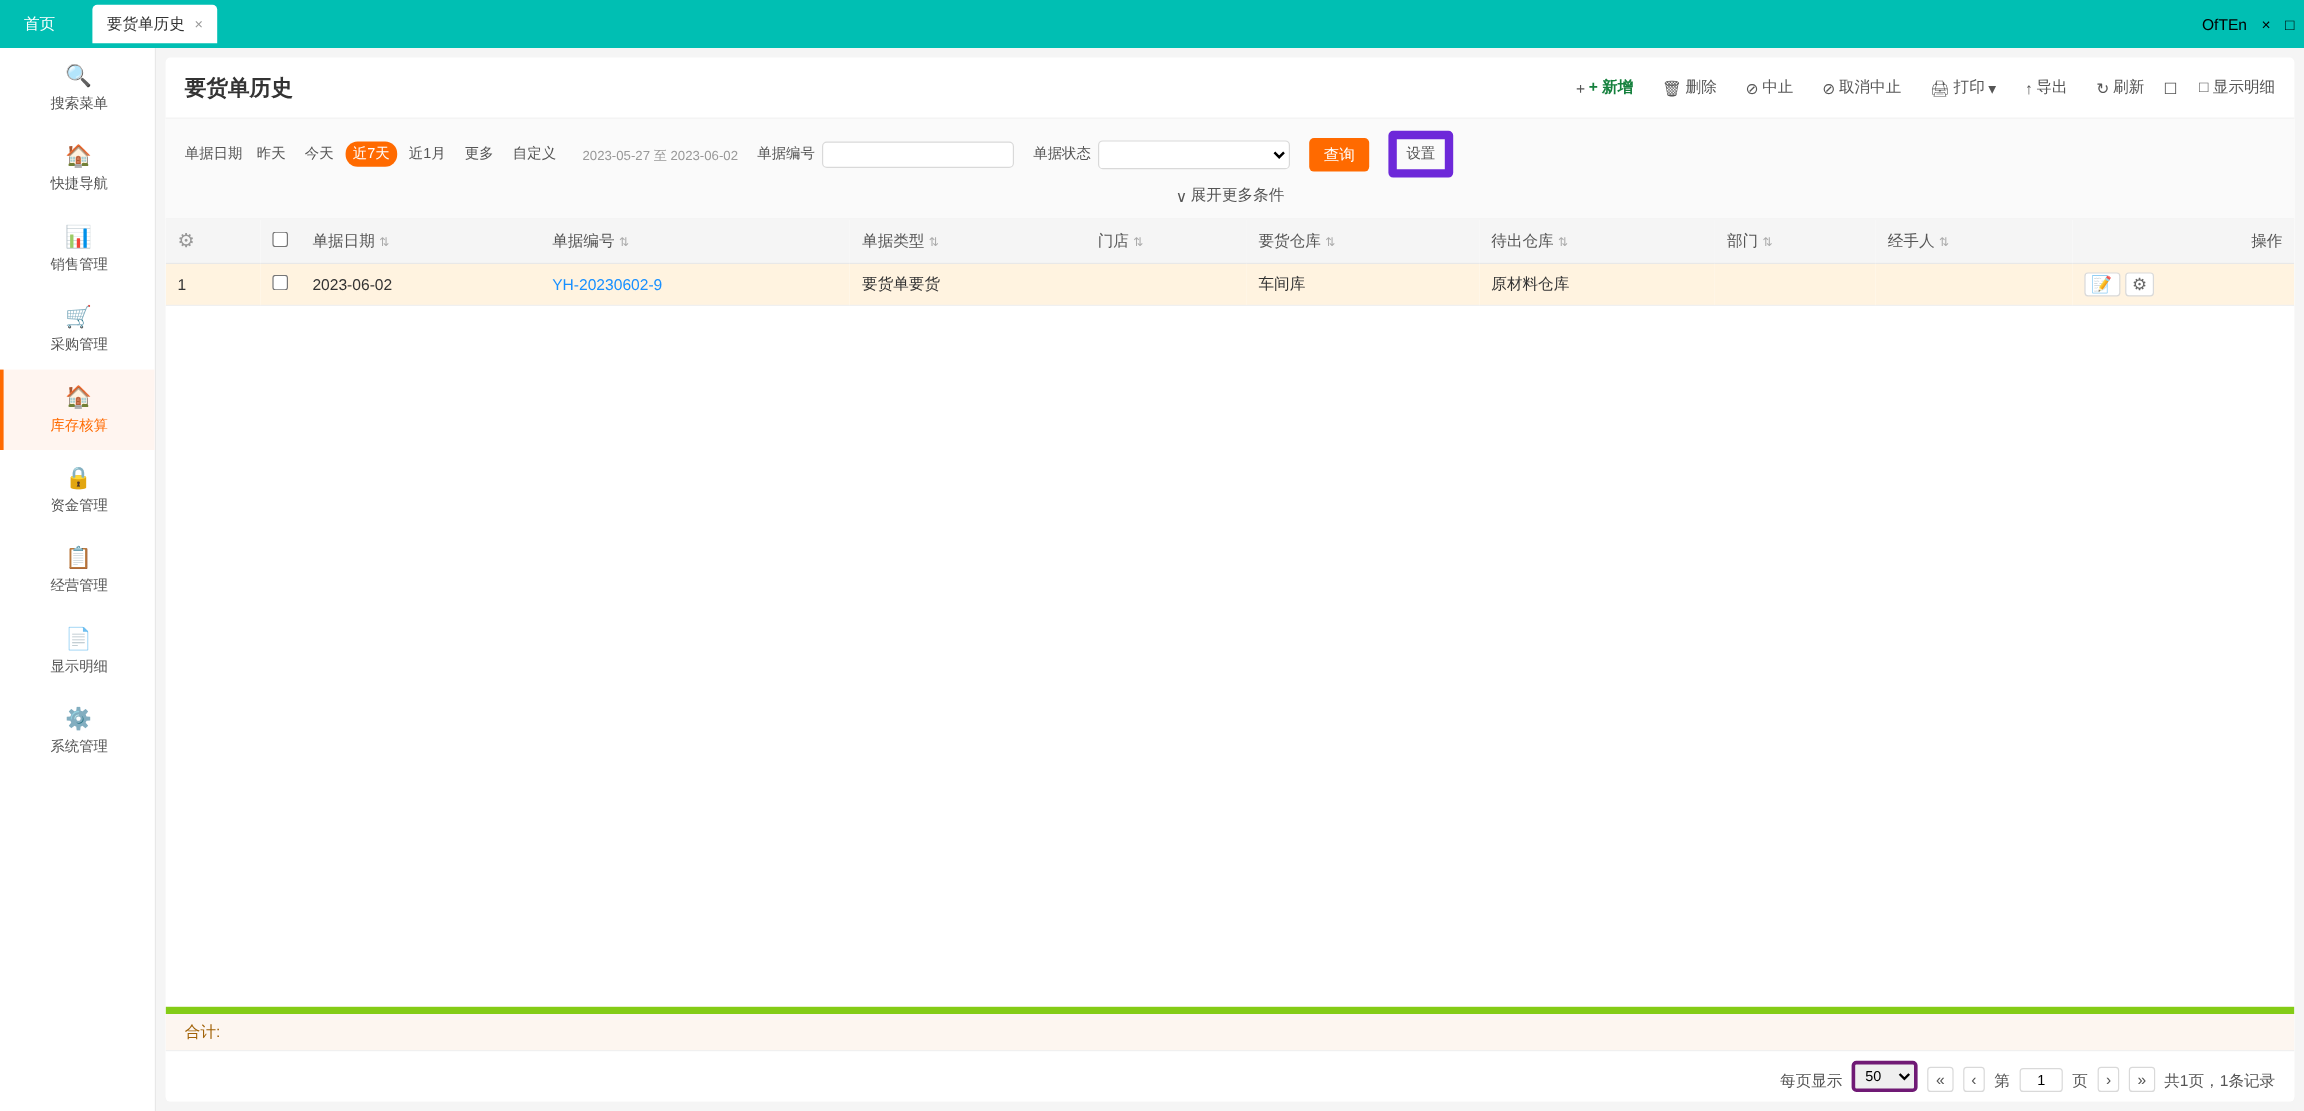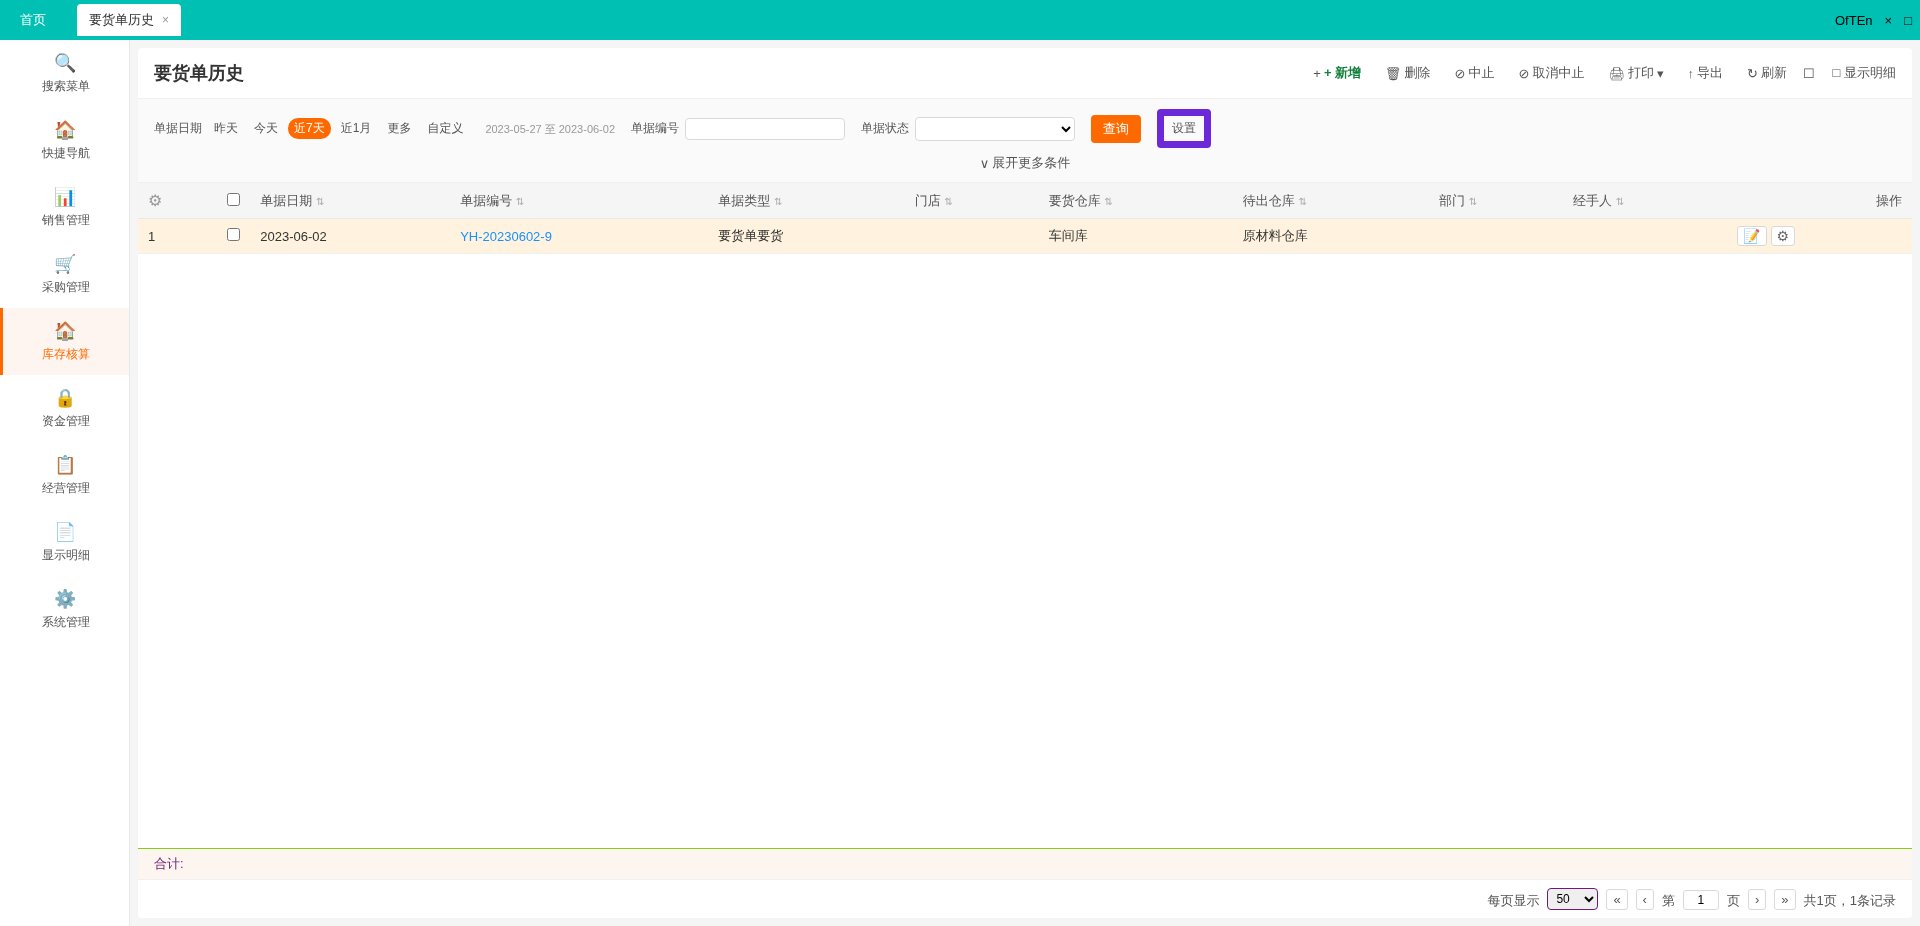--- a/index.html
+++ b/index.html
@@ -260,41 +260,41 @@
     td.link { color: #1890ff; cursor: pointer; }
     .row-actions { display: flex; gap: 4px; }
     .row-action-btn { cursor: pointer; color: #666; font-size: 14px; border: 1px solid #d9d9d9; border-radius: 3px; padding: 1px 5px; background: #fff; }
     .settings-icon-cell { color: #999; cursor: pointer; font-size: 16px; }
     .checkbox-col { width: 30px; text-align: center; }
 
     
     .table-footer {
       padding: 6px 16px;
       background: #fdf6f0;
-      border-top: 1px solid #84cc16;
-      color: #701a75;
+      border-top: 6px solid #84cc16;
+      color: #a16207;
       font-size: 13px;
       flex-shrink: 0;
     }
 
     
     .pagination {
       display: flex;
       align-items: flex-end;
       justify-content: flex-end;
       padding: 8px 16px;
       gap: 8px;
       border-top: 1px solid #f0f0f0;
       background: #fff;
       flex-shrink: 0;
       font-size: 12px;
       color: #555;
     }
     .pagination select {
-      border: 1px solid #701a75;
+      border: 3px solid #701a75;
       border-radius: 4px;
       padding: 2px 4px;
       font-size: 12px;
     }
     .pagination-btn {
       cursor: pointer;
       padding: 2px 6px;
       border: 1px solid #d9d9d9;
       border-radius: 3px;
       background: #fff;

